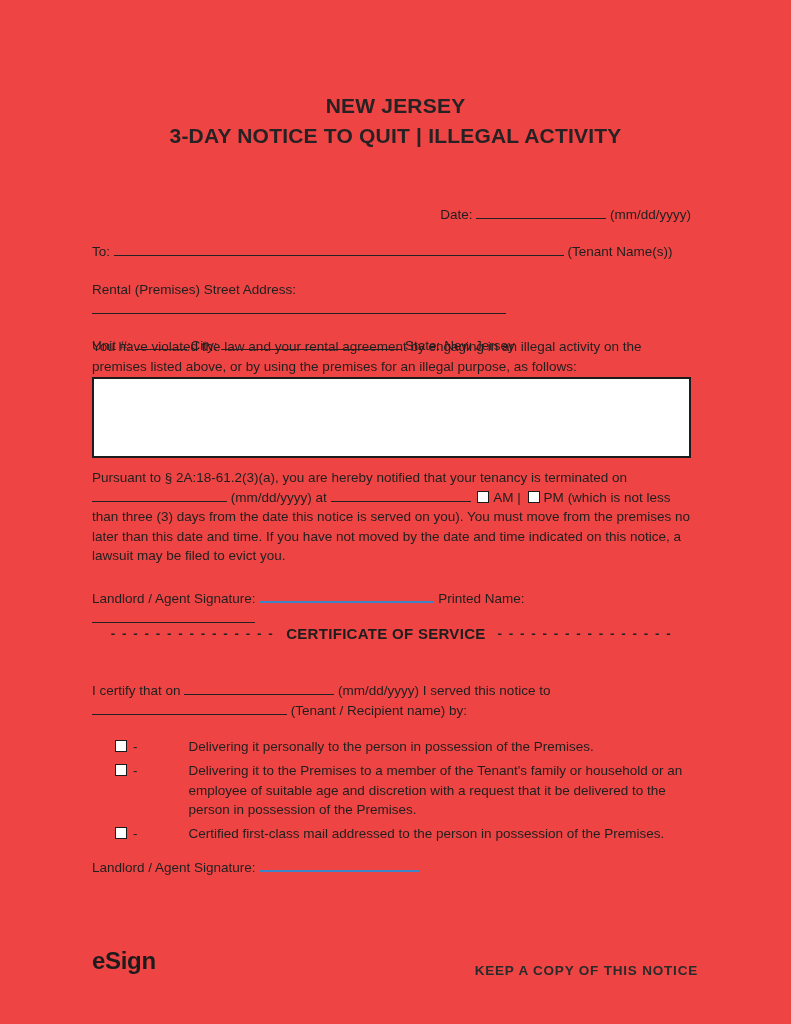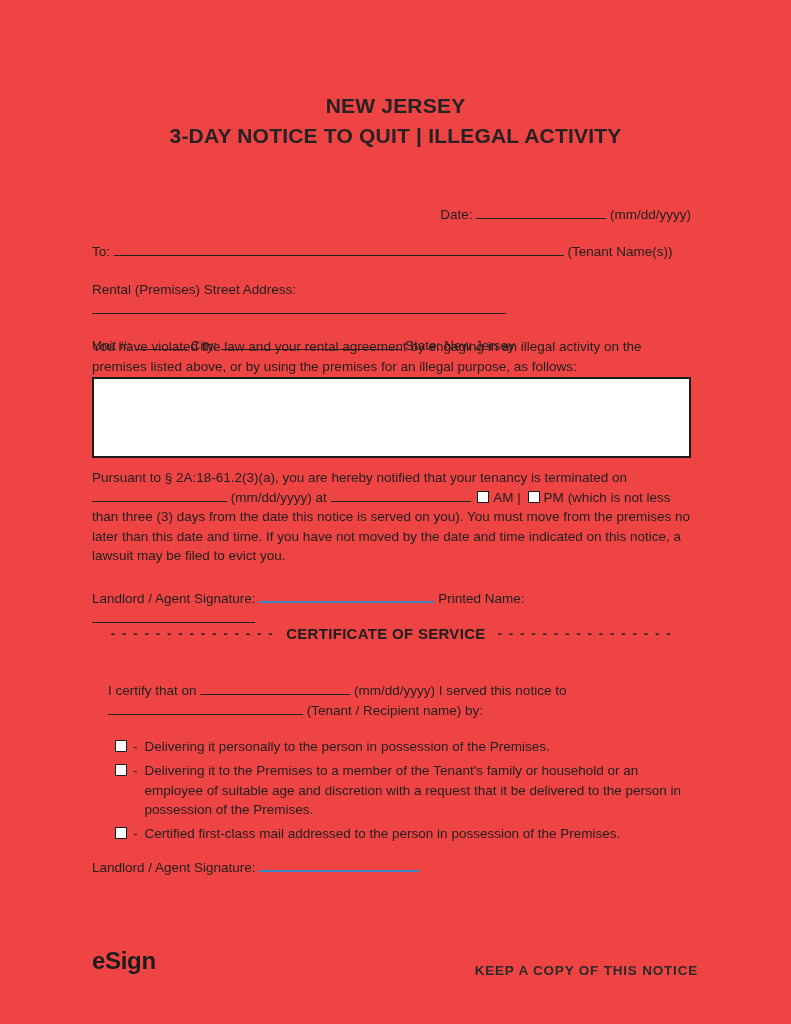--- a/index.html
+++ b/index.html
@@ -76,27 +76,27 @@
     font-weight:bold;
   }
   .cert-header .dashes {
     font-size:13.5px; letter-spacing:1.5px; white-space:pre;
     color:#242424;
   }
   .cert-header .heading {
     font-size:15px; letter-spacing:0.3px; color:#1d1d1d; white-space:nowrap;
   }
 
-  .certify { top:681px; line-height:20px;margin-left:16px; }
+  .certify { top:681px; line-height:20px; }
 
   .services { top:737px; left:115px; width:576px; }
   .service-item { display:flex; align-items:flex-start; margin-bottom:4.5px; line-height:19.5px; }
   .service-item .cb { flex:0 0 auto; margin-top:3px; }
   .service-item .dash { margin:0 7px 0 6px; }
-  .service-item .method-text { max-width:545px; }
+  .service-item .method-text { max-width:545px;margin-left:44px; }
 
   .footer-brand {
     position:absolute; left:92px; top:951px;
     font-size:24px; font-weight:bold; letter-spacing:-0.3px;
     color:#1d1b1c;
   }
   .footer-notice {
     position:absolute; right:93px; top:961px;
     font-size:13.5px; font-weight:bold; letter-spacing:0.8px;
     color:#2a2a2a;

